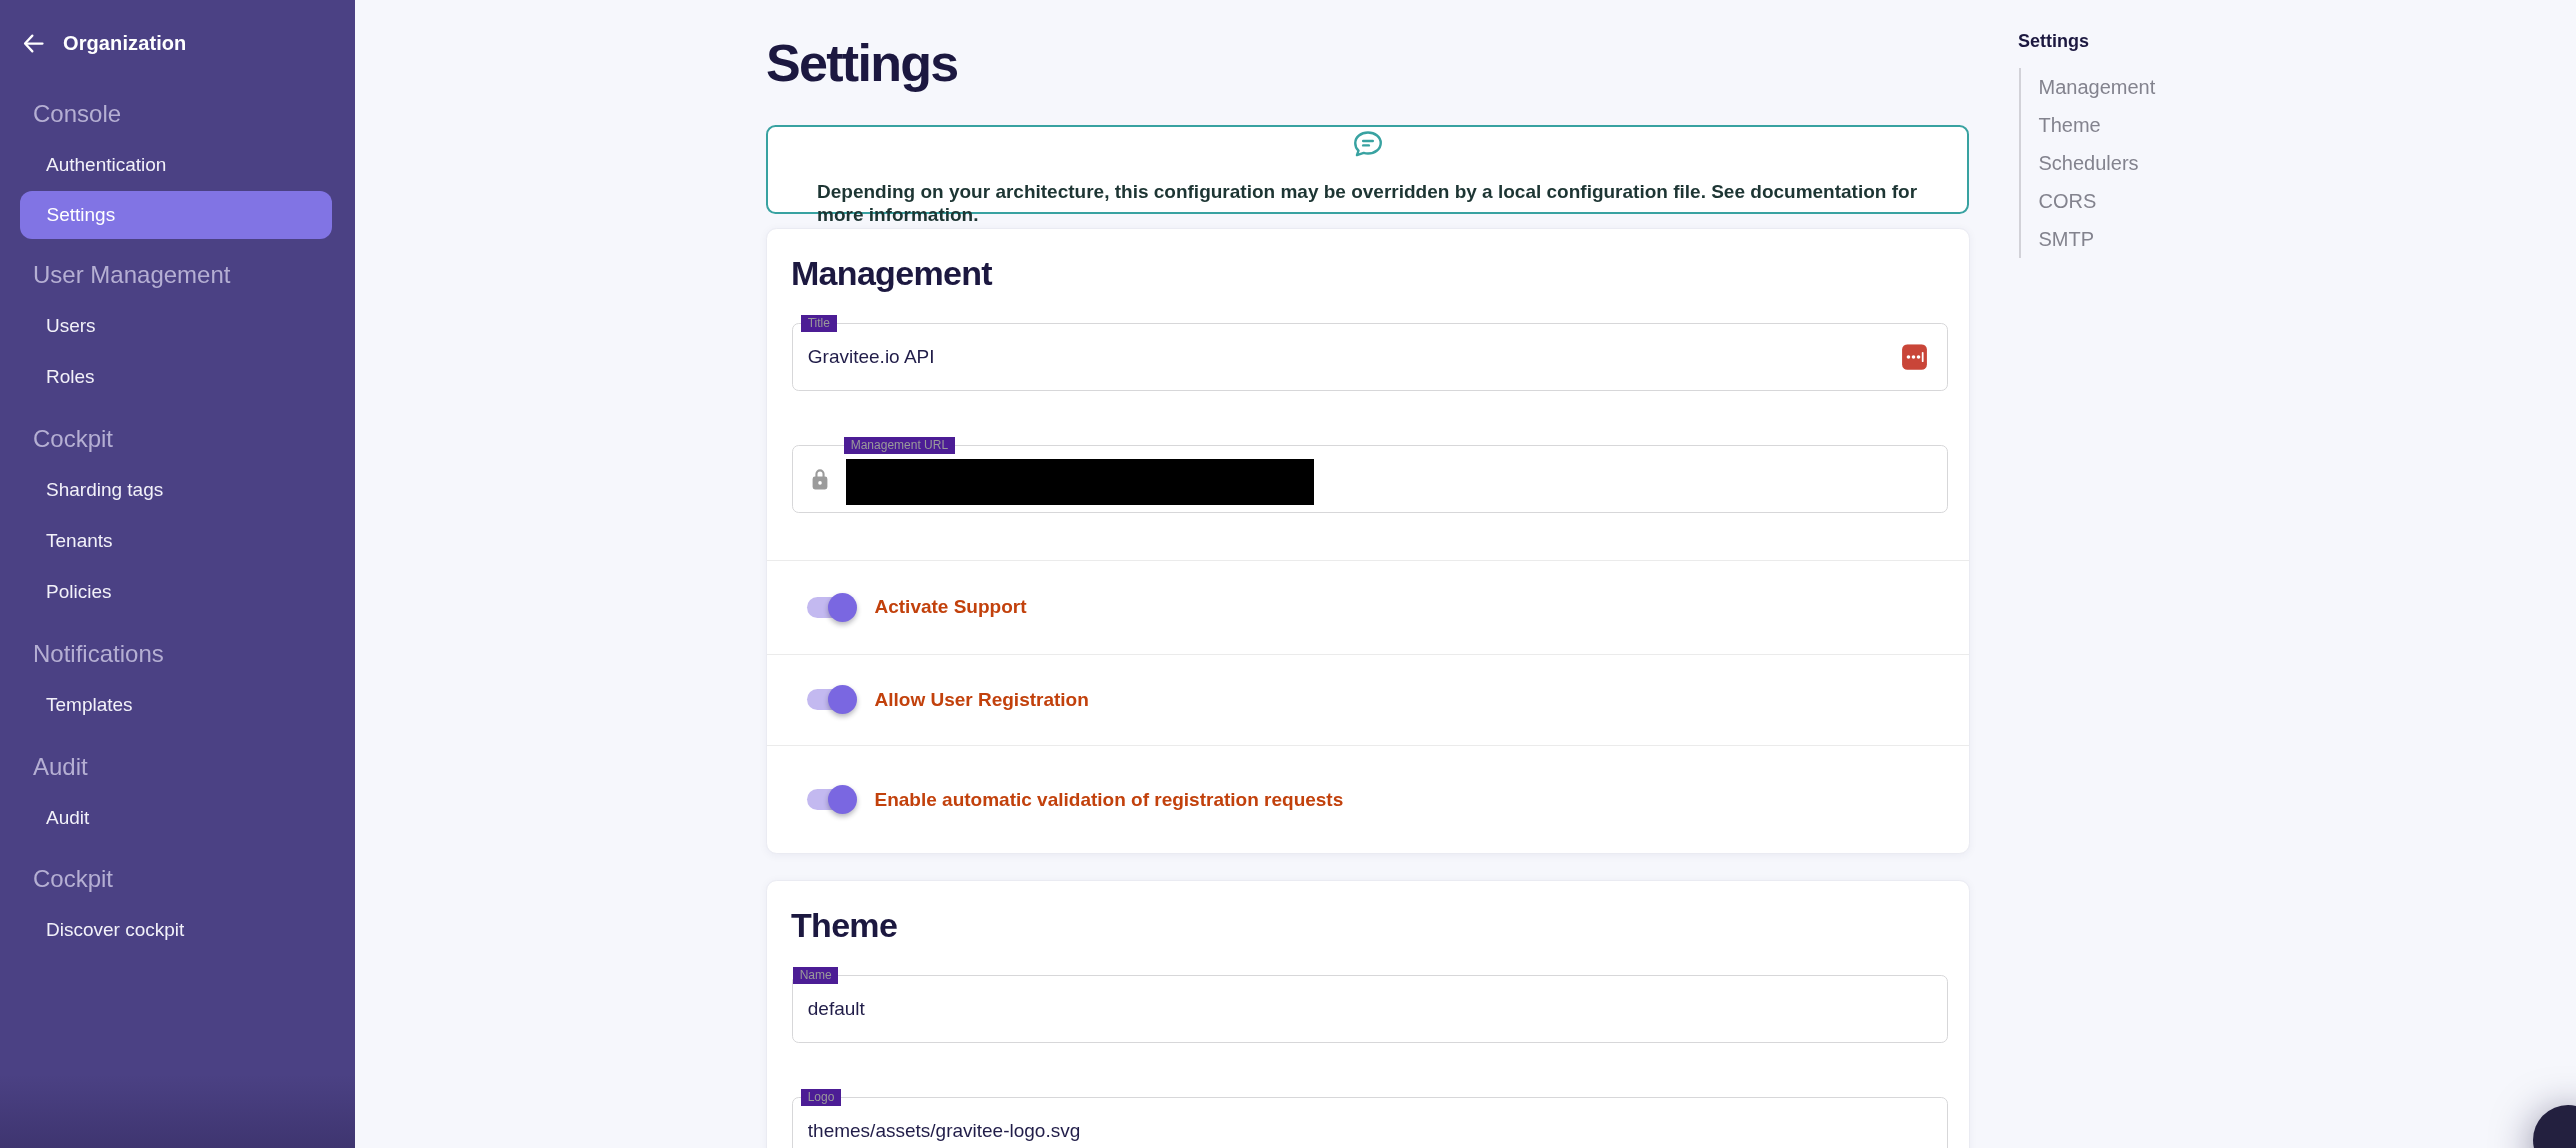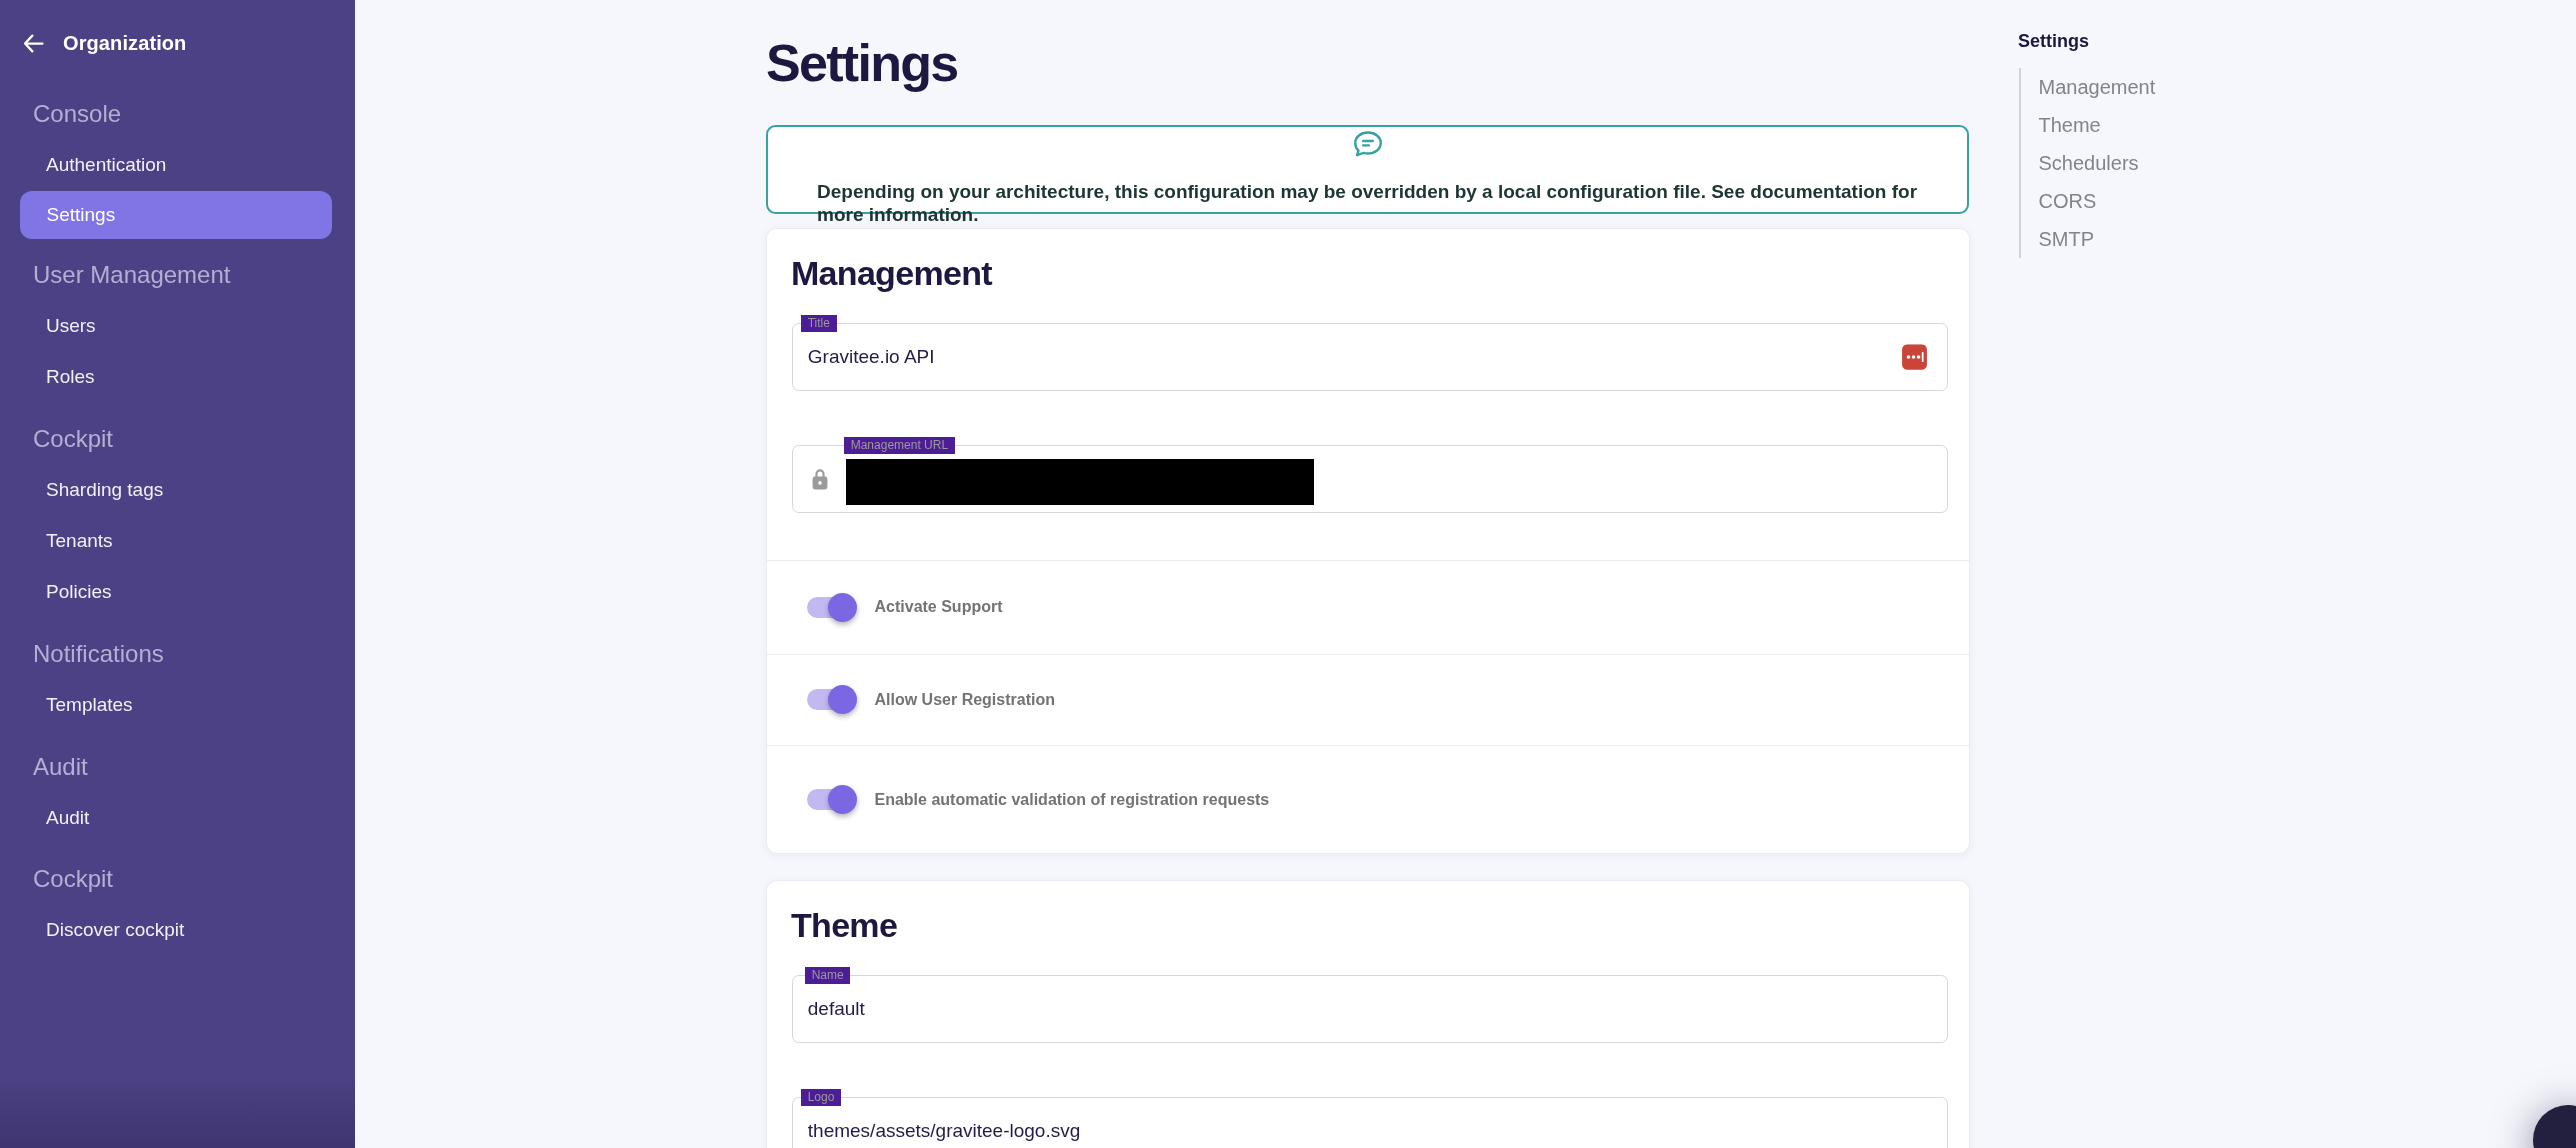--- a/index.html
+++ b/index.html
@@ -78,21 +78,21 @@
     position:absolute; top:-9.4px; font-size:12px; color:#9a9a9a;
     background:#4c1d95; padding:0 6.7px; line-height:17.5px;
   }
   .field .fvalue { font-size:19px; color:#211d49; }
   .f-title { top:94px; }
   .f-title .flabel { left:8px; }
   .f-title .fvalue { padding-left:14.8px; }
   .f-url { top:216px; }
   .f-url .flabel { left:51px; }
   .f-name { top:94px; }
-  .f-name .flabel { left:12px; }
+  .f-name .flabel { left:0; }
   .f-name .fvalue { padding-left:14.8px; }
   .f-logo { top:216px; }
   .f-logo .flabel { left:8px; }
   .f-logo .fvalue { padding-left:14.8px; }
 
   .lock { width:24px; height:27px; margin-left:14.8px; flex:0 0 auto; }
   .redacted {
     position:absolute; left:53px; top:13.4px; width:468px; height:46px; background:#000;
   }
   .lastpass {
@@ -109,21 +109,21 @@
   .trow3 { top:516px; height:109px; }
   .toggle { position:relative; width:50px; height:31px; flex:0 0 auto; cursor:pointer; }
   .toggle .track {
     position:absolute; left:0; top:5.4px; width:46px; height:21px;
     border-radius:10.7px; background:#c3b9f0;
   }
   .toggle .thumb {
     position:absolute; right:0; top:1.3px; width:29px; height:29px; border-radius:50%;
     background:#7a67e1; box-shadow:0 2.7px 5.4px rgba(20,20,40,0.3);
   }
-  .tlabel { margin-left:17.5px; font-size:16px; font-weight:700; color:#737373; }
+  .tlabel { margin-left:17.5px; font-size:19px; font-weight:700; color:#c2410c; }
 
   
   .toc-heading {
     position:absolute; left:2018px; top:30px; font-size:18px; font-weight:700;
     color:#1c1840; line-height:23px;
   }
   .toc-list {
     position:absolute; left:2019px; top:68px; border-left:2px solid #d2d2d8;
   }
   .toc-item {

